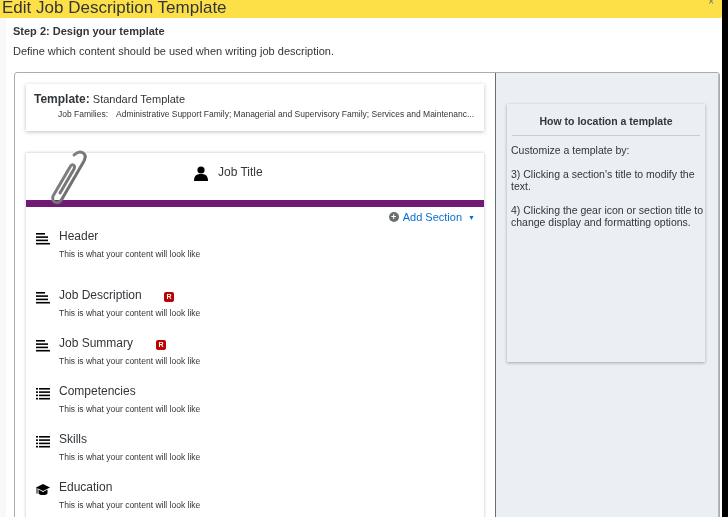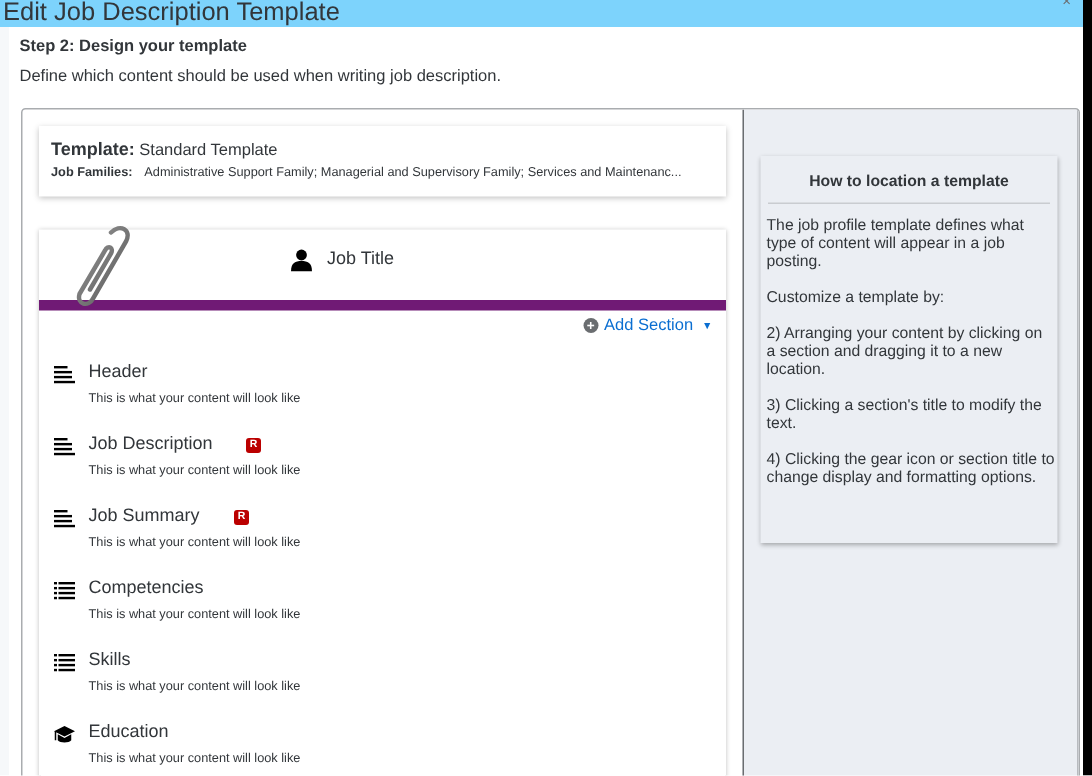--- a/index.html
+++ b/index.html
@@ -1,21 +1,21 @@
 <!DOCTYPE html>
 <html><head>
 <meta charset="utf-8">
 <style>
   * { box-sizing: border-box; margin: 0; padding: 0; }
   html, body { width: 728px; height: 517px; overflow: hidden; background: #ffffff; }
   body { font-family: "Liberation Sans", "DejaVu Sans", sans-serif; color: #32363a; position: relative; }
 
   .title-bar {
     position: absolute; left: 0; top: 0; width: 722px; height: 18px;
-    background: #7dd3fc;
+    background: #fde047;
   }
   .title-bar .title {
     position: absolute; left: 2px; top: -2px;
     font-size: 17px; color: #32363a; white-space: nowrap;
   }
   .close-x {
     position: absolute; right: 8px; top: -4px; font-size: 10px; color: #6a6d70; cursor: pointer;
   }
   .right-edge { position: absolute; right: 0; top: 0; width: 6px; height: 517px; background: #000; }
 
@@ -40,21 +40,21 @@
     content: ""; position: absolute; right: 0; top: 0; width: 3px; height: 100%; background: #b8bbbf;
   }
 
   .template-card {
     position: absolute; left: 11px; top: 11px; width: 458px; height: 47px;
     background: #fff; box-shadow: 0 1px 4px rgba(0,0,0,0.25);
   }
   .template-card .t-line { position: absolute; left: 8px; top: 8px; font-size: 11px; white-space: nowrap; }
   .template-card .t-label { font-weight: bold; font-size: 12px; text-align: right; }
   .template-card .f-line { position: absolute; left: 8px; top: 25px; font-size: 8.5px; white-space: nowrap; }
-  .template-card .f-label { font-weight: bold; margin-right: 6px; }
+  .template-card .f-label { font-weight: normal; margin-right: 6px; margin-left: 24px; }
 
   .doc-card {
     position: absolute; left: 11px; top: 80px; width: 458px; height: 400px;
     background: #fff; box-shadow: 0 0 3px rgba(0,0,0,0.25);
   }
   .doc-card .job-title-row {
     position: absolute; left: 0; top: 0; width: 100%; height: 54px; border-bottom: 7px solid #701a75;
   }
   .job-title-row .person-icon { position: absolute; left: 168px; top: 13px; width: 14px; height: 15px; }
   .job-title-row .jt-label { position: absolute; left: 192px; top: 12px; font-size: 12px; color: #32363a; }
@@ -140,21 +140,21 @@
       </defs>
       <path d="M30 8 C36 2 44 6 40 14 L18 52 C15 58 7 56 9 49 L26 20 C28 16 32 18 30 22 L16 46" fill="none" stroke="url(#pcg)" stroke-width="3" stroke-linecap="round"></path>
     </svg>
 
     <div class="add-section">
       <span class="plus-circle">+</span>
       <span>Add Section</span>
       <span class="caret">▼</span>
     </div>
 
-    <div class="section" style="top:87px;text-decoration:underline;">
+    <div class="section" style="top:76px;text-decoration:underline;">
       <svg class="s-icon" viewBox="0 0 14 12">
         <rect x="0" y="0" width="9" height="1.6" fill="#000"></rect>
         <rect x="0" y="3.3" width="12" height="1.6" fill="#000"></rect>
         <rect x="0" y="6.6" width="12" height="1.6" fill="#000"></rect>
         <rect x="0" y="9.9" width="14" height="1.6" fill="#000"></rect>
       </svg>
       <span class="s-title">Header</span>
       <span class="s-desc">This is what your content will look like</span>
     </div>
 
@@ -221,21 +221,19 @@
       <span class="s-title">Education</span>
       <span class="s-desc">This is what your content will look like</span>
     </div>
   </div>
 
   <div class="right-panel">
     <div class="help-card">
       <div class="help-title">How to location a template</div>
       <div class="help-divider"></div>
       <div class="help-body">
-        <p>The job profile template defines what type of content will appear in a job posting.</p>
         <p>Customize a template by:</p>
-        <p>2) Arranging your content by clicking on a section and dragging it to a new location.</p>
         <p>3) Clicking a section's title to modify the text.</p>
         <p>4) Clicking the gear icon or section title to change display and formatting options.</p>
       </div>
     </div>
   </div>
 </div>
 
 </body></html>

